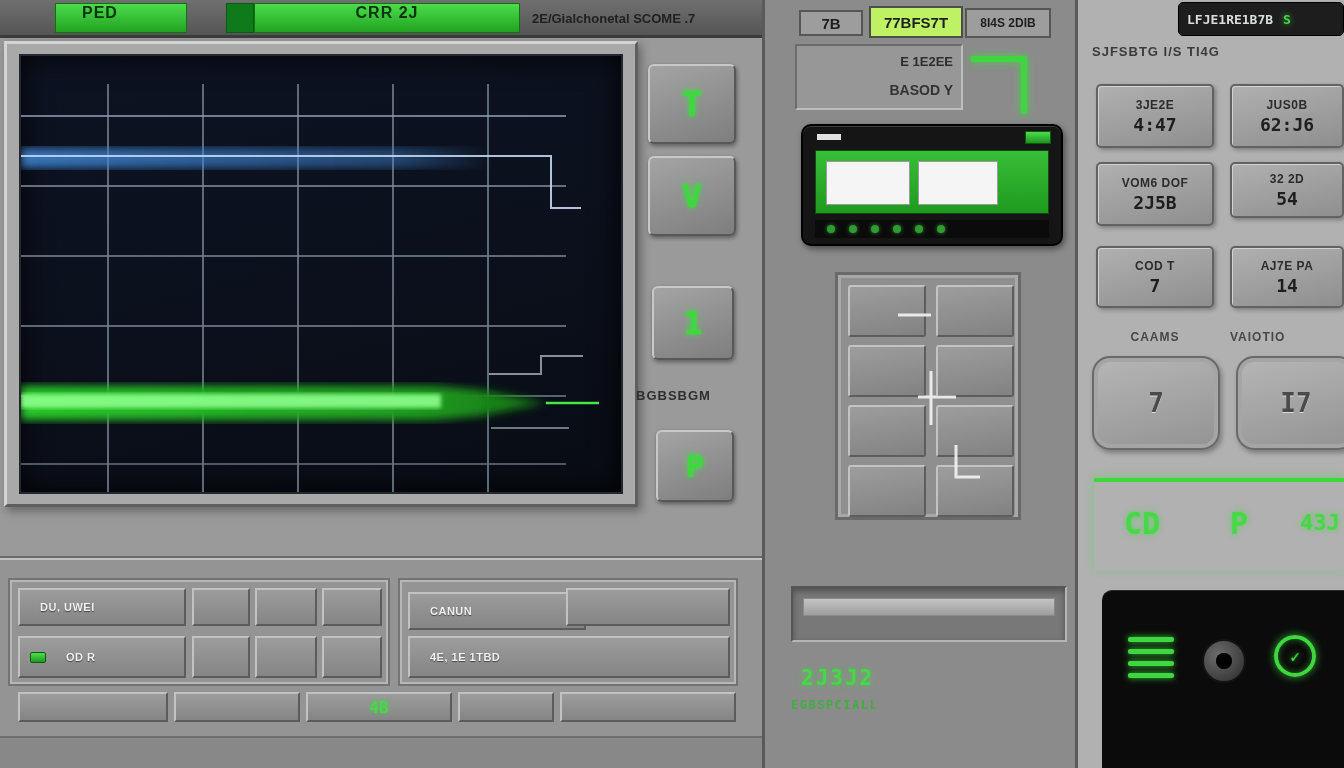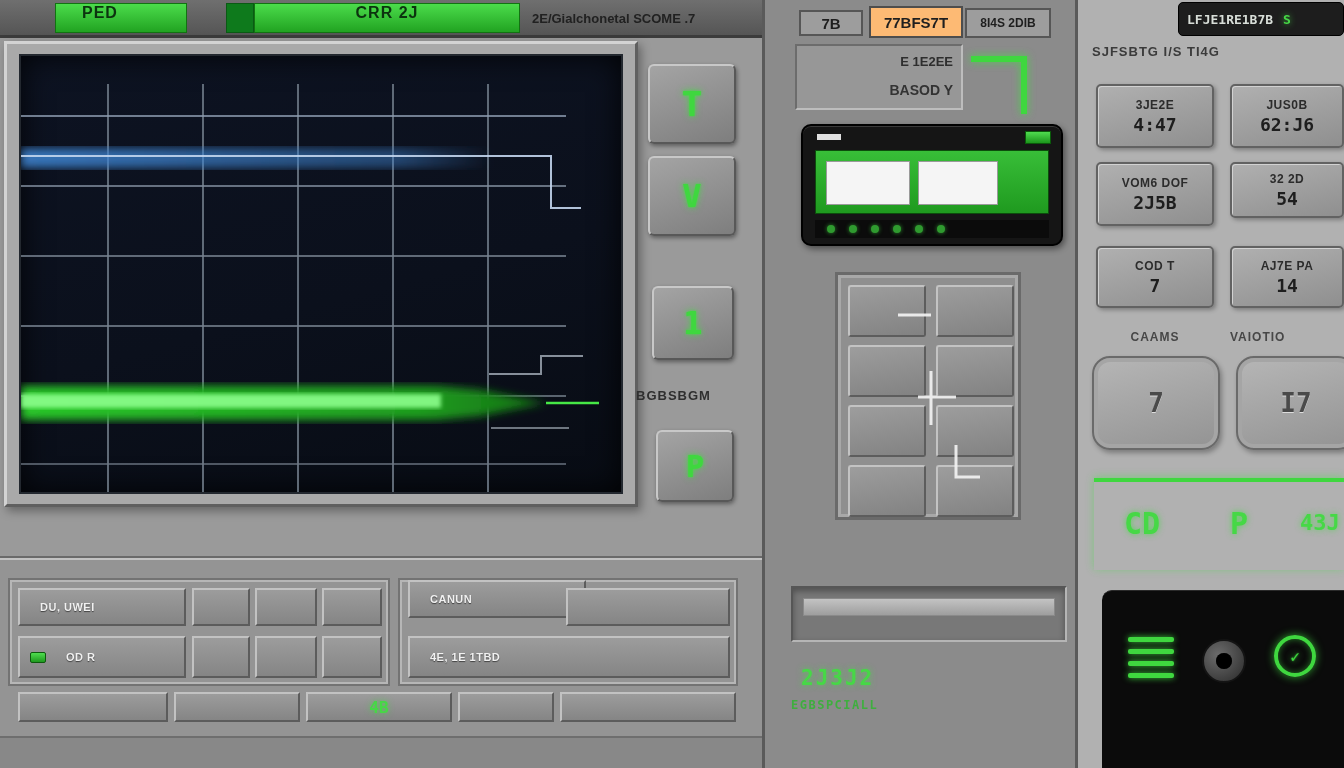--- a/index.html
+++ b/index.html
@@ -121,21 +121,21 @@
         <div class="btn-flat abs" style="left:8px;top:56px;width:168px;height:42px">
           <span style="display:inline-block;width:16px;height:11px;margin-left:10px;background:linear-gradient(180deg,#4fdc4f,#1f9a1f);border:1px solid #0d5a0d;border-radius:2px"></span>
           <span class="btn-label">OD R</span>
         </div>
         <div class="btn-flat abs" style="left:182px;top:56px;width:58px;height:42px"></div>
         <div class="btn-flat abs" style="left:245px;top:56px;width:62px;height:42px"></div>
         <div class="btn-flat abs" style="left:312px;top:56px;width:60px;height:42px"></div>
       </div>
 
       <div class="abs group-frame" style="left:398px;top:20px;width:340px;height:108px">
-        <div class="btn-flat abs" style="left:8px;top:0;width:178px;height:38px">
+        <div class="btn-flat abs" style="left:8px;top:12px;width:178px;height:38px">
           <span class="btn-label">CANUN</span>
         </div>
         <div class="btn-flat abs" style="left:166px;top:8px;width:164px;height:38px"></div>
         <div class="btn-flat abs" style="left:8px;top:56px;width:322px;height:42px">
           <span class="btn-label">4E, 1E 1TBD</span>
         </div>
       </div>
 
       <div class="btn-flat abs" style="left:18px;top:134px;width:150px;height:30px"></div>
       <div class="btn-flat abs" style="left:174px;top:134px;width:126px;height:30px"></div>
@@ -147,21 +147,21 @@
 
       <div class="abs" style="left:0;top:178px;width:762px;height:34px;background:#888;border-top:2px solid #6e6e6e"></div>
     </div>
   </div>
 
   <div class="abs" style="left:762px;top:0;width:316px;height:768px;background:#8b8b8b;border-left:3px solid #5a5a5a;border-right:3px solid #5a5a5a">
 
     <div class="disp abs" style="left:34px;top:10px;width:64px;height:26px">
       <span style="font-size:15px">7B</span>
     </div>
-    <div class="disp abs" style="left:104px;top:6px;width:94px;height:32px;background:#fdba74;border-color:#4d4d4d">
+    <div class="disp abs" style="left:104px;top:6px;width:94px;height:32px;background:#bef264;border-color:#4d4d4d">
       <span style="font-size:15px">77BFS7T</span>
     </div>
     <div class="disp abs" style="left:200px;top:8px;width:86px;height:30px">
       <span style="font-size:12px">8I4S 2DIB</span>
     </div>
 
     <div class="abs" style="left:30px;top:44px;width:168px;height:66px;background:#979797;border:2px solid;border-color:#6c6c6c #bdbdbd #bdbdbd #6c6c6c">
       <span class="abs" style="right:8px;top:8px;font-size:13px;font-weight:bold;color:#2e2e2e">E 1E2EE</span>
       <span class="abs" style="right:8px;top:36px;font-size:14px;font-weight:bold;color:#333">BASOD Y</span>
     </div>

